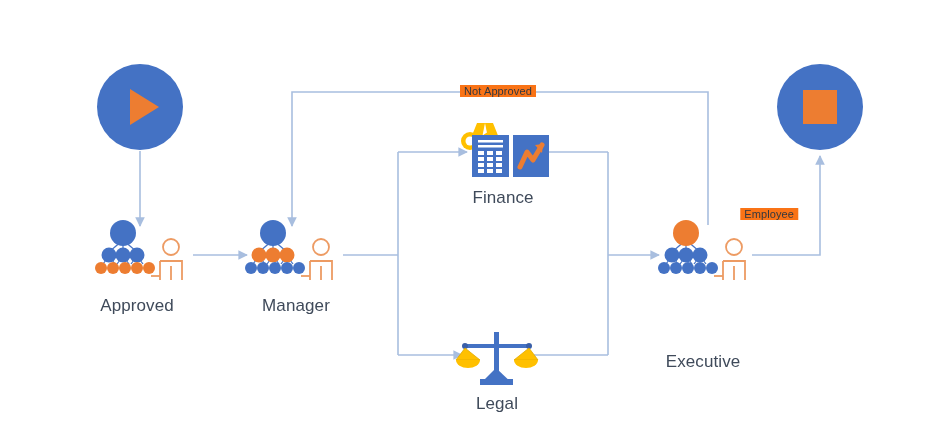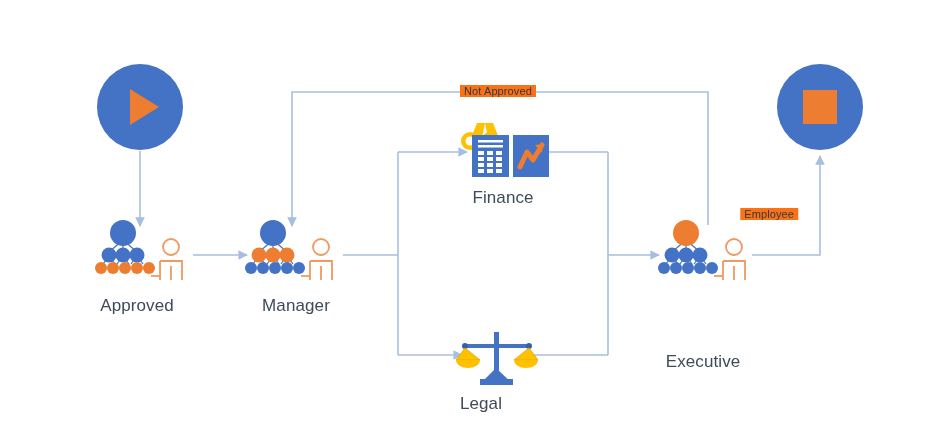--- a/index.html
+++ b/index.html
@@ -243,21 +243,21 @@
       <path d="M 10 18 L 1 30 L 25 30 Z" fill="#FFC000" stroke="#E0A800" stroke-width="0.8"></path>
       <path d="M 1 30 a 12 8 0 0 0 24 0 Z" fill="#FFC000"></path>
 
       <path d="M 74 18 L 59 30 L 83 30 Z" fill="#FFC000" stroke="#E0A800" stroke-width="0.8"></path>
       <path d="M 59 30 a 12 8 0 0 0 24 0 Z" fill="#FFC000"></path>
 
       <path d="M 41 38 L 25 54 L 58 54 Z" fill="#4472C4"></path>
       <rect x="25" y="49" width="33" height="6" fill="#4472C4"></rect>
     </svg>
   </div>
-  <div class="node-label" style="left:481px; top:394px; transform:translateX(-50%);">Legal</div>
+  <div class="node-label" style="left:497px; top:394px; transform:translateX(-50%);">Legal</div>
 
   <div class="node people" style="left:658px; top:216px;">
     <svg width="98" height="72" viewBox="0 0 98 72" xmlns="http://www.w3.org/2000/svg">
       <g stroke="#4472C4" stroke-width="1.2" fill="none">
         <path d="M 28 24 L 14 36"></path>
         <path d="M 28 24 L 28 36"></path>
         <path d="M 28 24 L 42 36"></path>
         <path d="M 14 40 L 8 48"></path>
         <path d="M 14 40 L 20 48"></path>
         <path d="M 28 40 L 22 48"></path>

